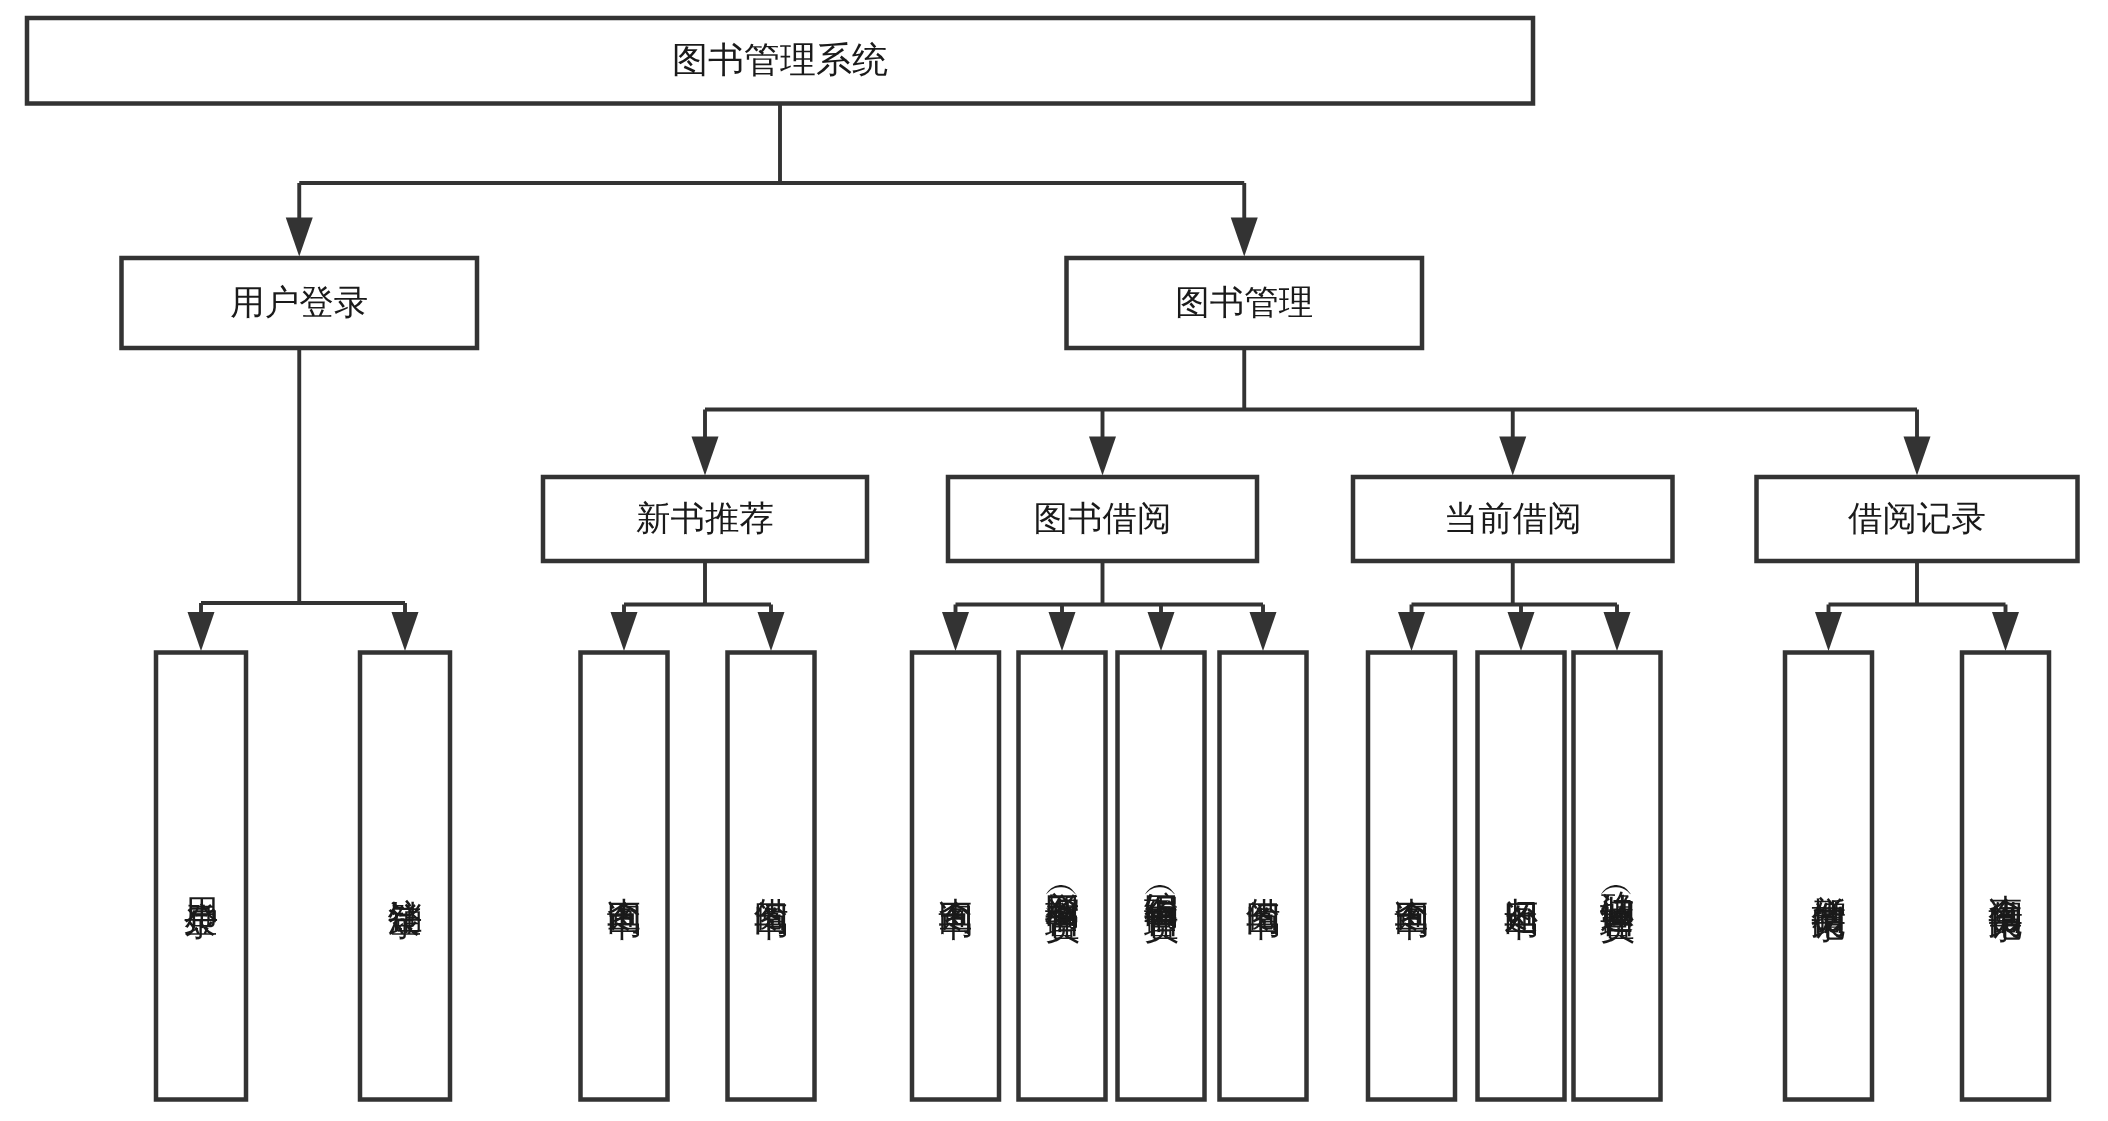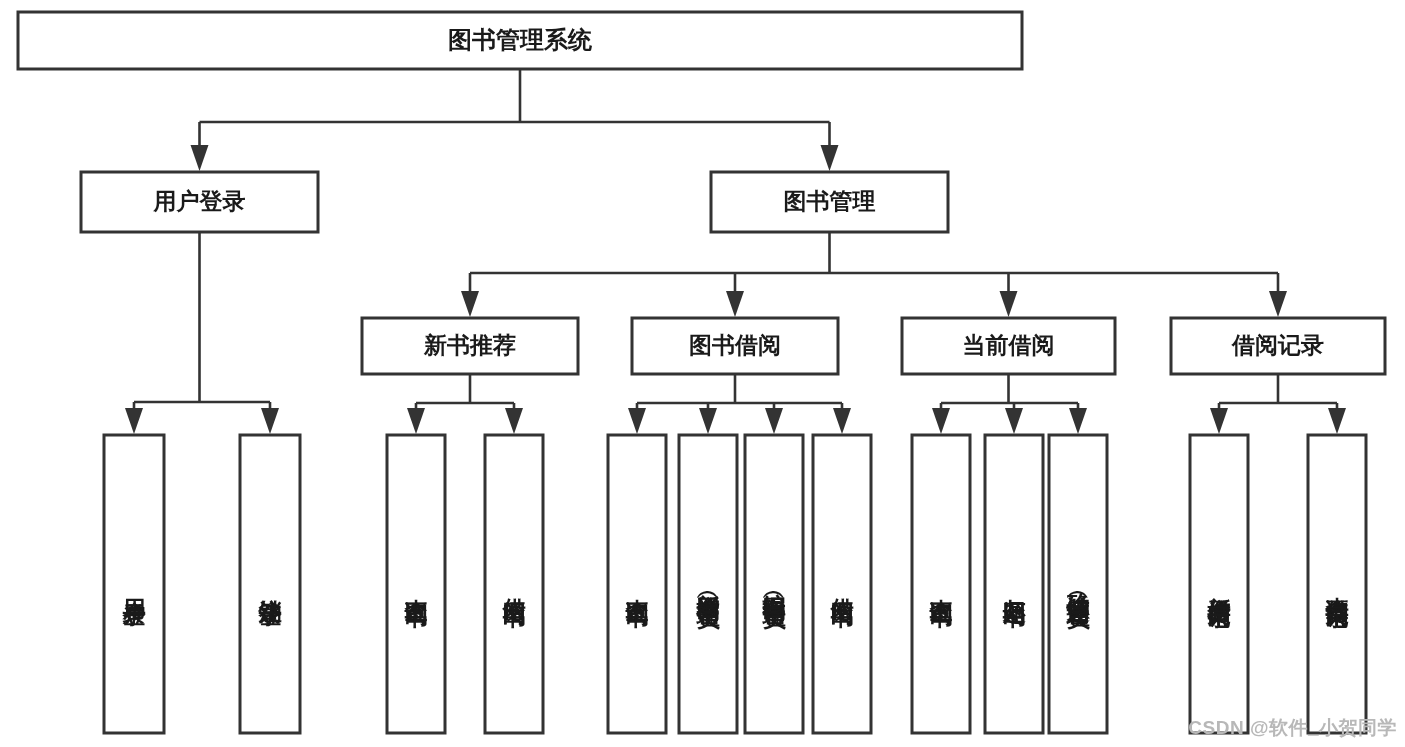--- a/index.html
+++ b/index.html
@@ -10,21 +10,20 @@
   }
   body {
     font-family: "Liberation Sans", "DejaVu Sans", sans-serif;
   }
   #diagram-root {
     position: relative;
     width: 1405px;
     height: 747px;
     background: #ffffff;
     overflow: hidden;
-    font-weight: bold;
   }
   #diagram-svg {
     position: absolute;
     left: 0;
     top: 0;
     width: 1405px;
     height: 747px;
   }
   .node-box {
     fill: #ffffff;
@@ -184,14 +183,13 @@
       <div class="leaf-label-wrap" style="left: 679px; top: 435px; width: 58px; height: 298px;">新增图书（管理员）</div>
       <div class="leaf-label-wrap" style="left: 745px; top: 435px; width: 58px; height: 298px;">编辑图书（管理员）</div>
       <div class="leaf-label-wrap" style="left: 813px; top: 435px; width: 58px; height: 298px;">借阅图书</div>
       <div class="leaf-label-wrap" style="left: 912px; top: 435px; width: 58px; height: 298px;">查询图书</div>
       <div class="leaf-label-wrap" style="left: 985px; top: 435px; width: 58px; height: 298px;">归还图书</div>
       <div class="leaf-label-wrap" style="left: 1049px; top: 435px; width: 58px; height: 298px;">确认归还（管理员）</div>
       <div class="leaf-label-wrap" style="left: 1190px; top: 435px; width: 58px; height: 298px;">新增借阅记录</div>
       <div class="leaf-label-wrap" style="left: 1308px; top: 435px; width: 58px; height: 298px;">查询借阅记录</div>
     </div>
 
-  <div id="watermark">CSDN @软件_小贺同学</div>
 </div>
 
 </body></html>

